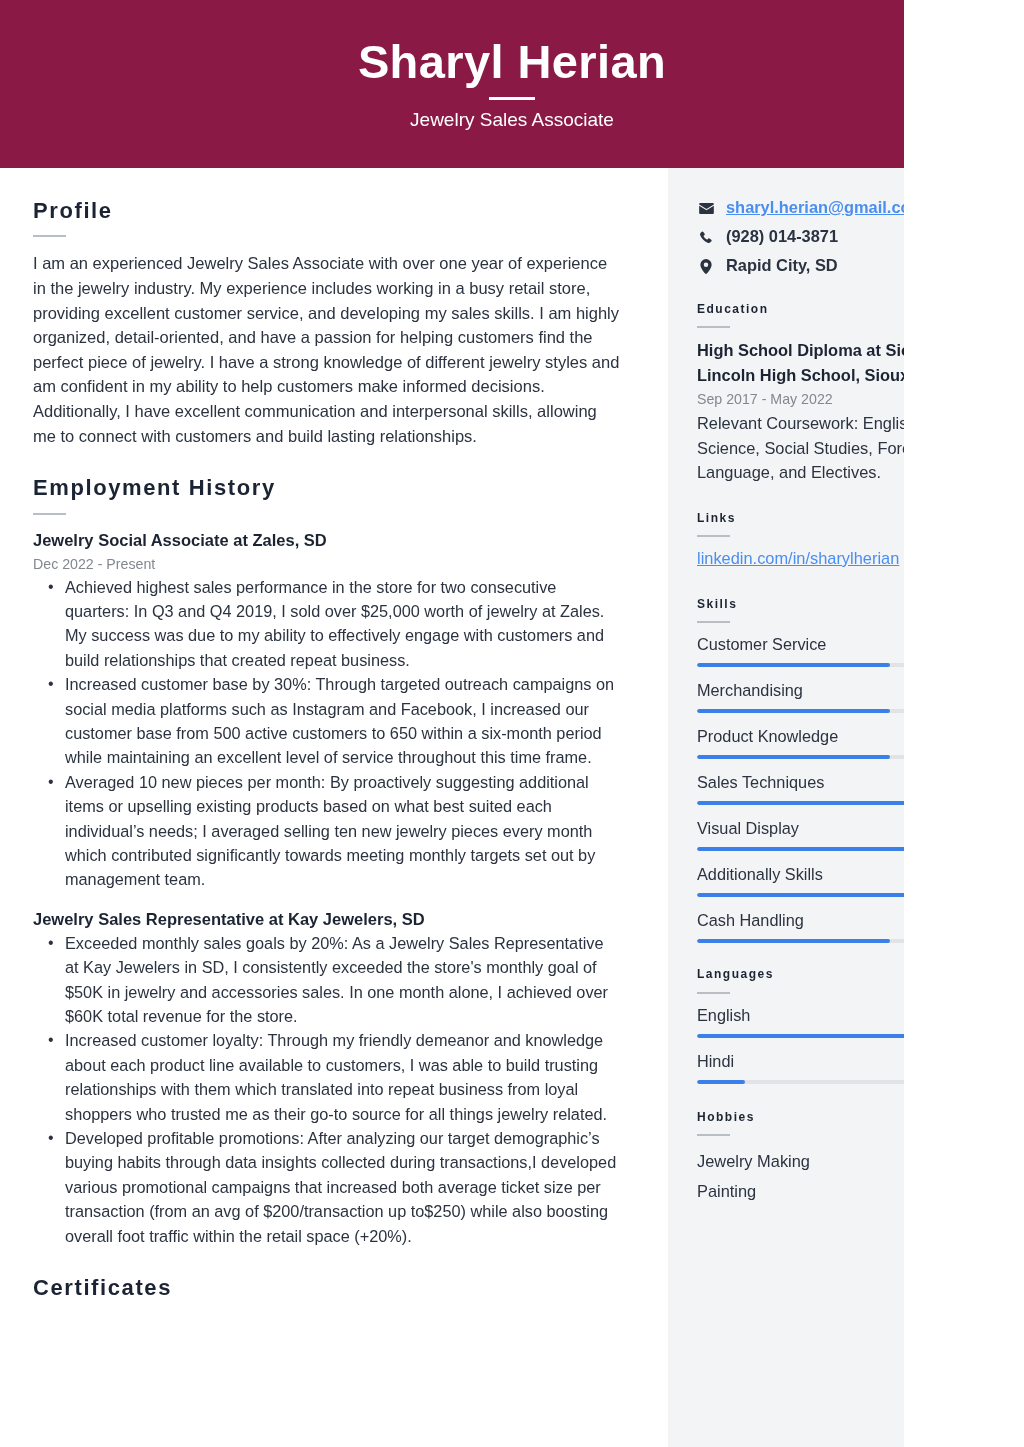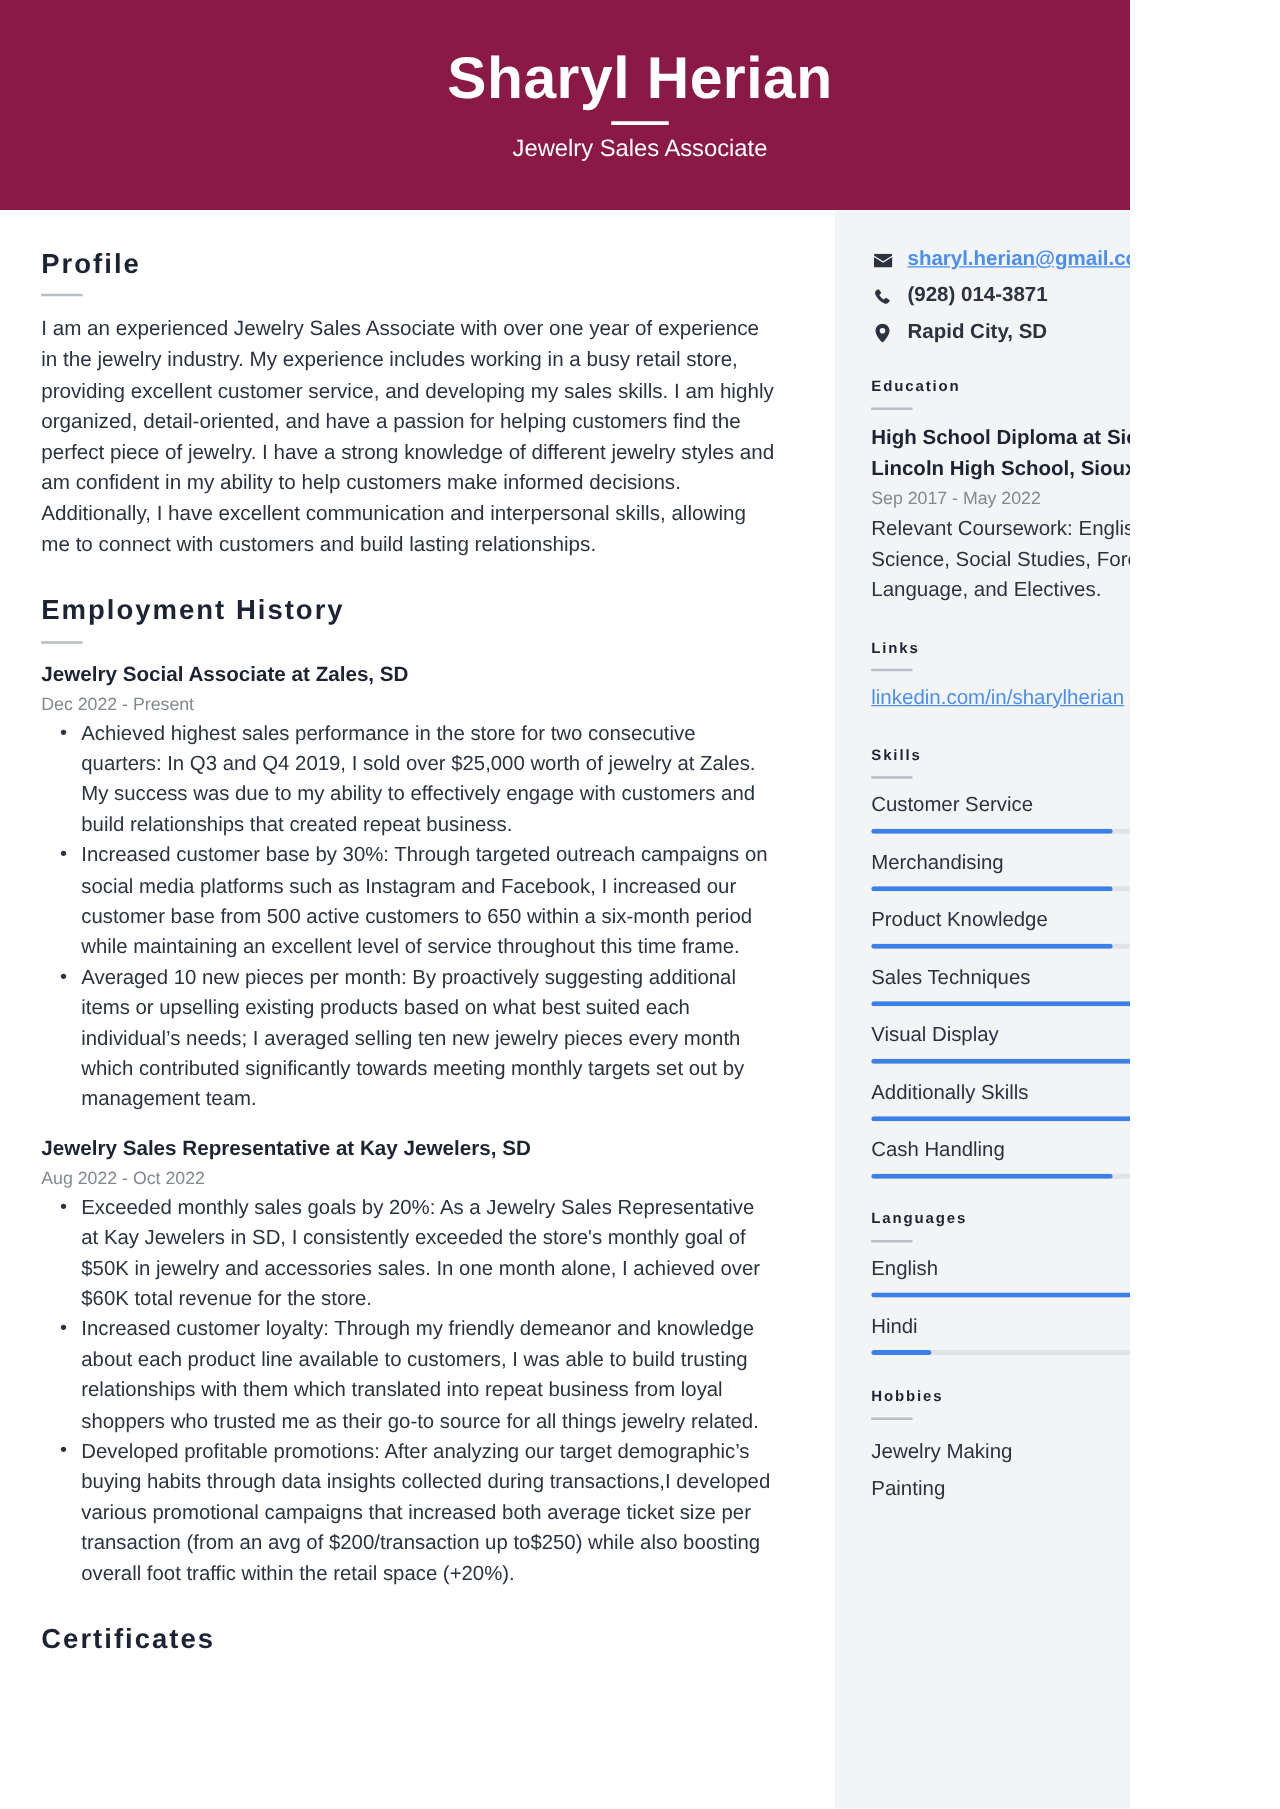--- a/index.html
+++ b/index.html
@@ -241,21 +241,20 @@
           <div class="job-dates">Dec 2022 - Present</div>
           <ul class="job-bullets">
             <li>Achieved highest sales performance in the store for two consecutive quarters: In Q3 and Q4 2019, I sold over $25,000 worth of jewelry at Zales. My success was due to my ability to effectively engage with customers and build relationships that created repeat business.</li>
             <li>Increased customer base by 30%: Through targeted outreach campaigns on social media platforms such as Instagram and Facebook, I increased our customer base from 500 active customers to 650 within a six-month period while maintaining an excellent level of service throughout this time frame.</li>
             <li>Averaged 10 new pieces per month: By proactively suggesting additional items or upselling existing products based on what best suited each individual’s needs; I averaged selling ten new jewelry pieces every month which contributed significantly towards meeting monthly targets set out by management team.</li>
           </ul>
         </div>
 
         <div class="job">
           <div class="job-title">Jewelry Sales Representative at Kay Jewelers, SD</div>
-          <div class="job-dates">Aug 2022 - Oct 2022</div>
           <ul class="job-bullets">
             <li>Exceeded monthly sales goals by 20%: As a Jewelry Sales Representative at Kay Jewelers in SD, I consistently exceeded the store's monthly goal of $50K in jewelry and accessories sales. In one month alone, I achieved over $60K total revenue for the store.</li>
             <li>Increased customer loyalty: Through my friendly demeanor and knowledge about each product line available to customers, I was able to build trusting relationships with them which translated into repeat business from loyal shoppers who trusted me as their go-to source for all things jewelry related.</li>
             <li>Developed profitable promotions: After analyzing our target demographic’s buying habits through data insights collected during transactions,I developed various promotional campaigns that increased both average ticket size per transaction (from an avg of $200/transaction up to$250) while also boosting overall foot traffic within the retail space (+20%).</li>
           </ul>
         </div>
       </div>
 
       <div class="sec-block">
         <div class="sec-h">Certificates</div>

